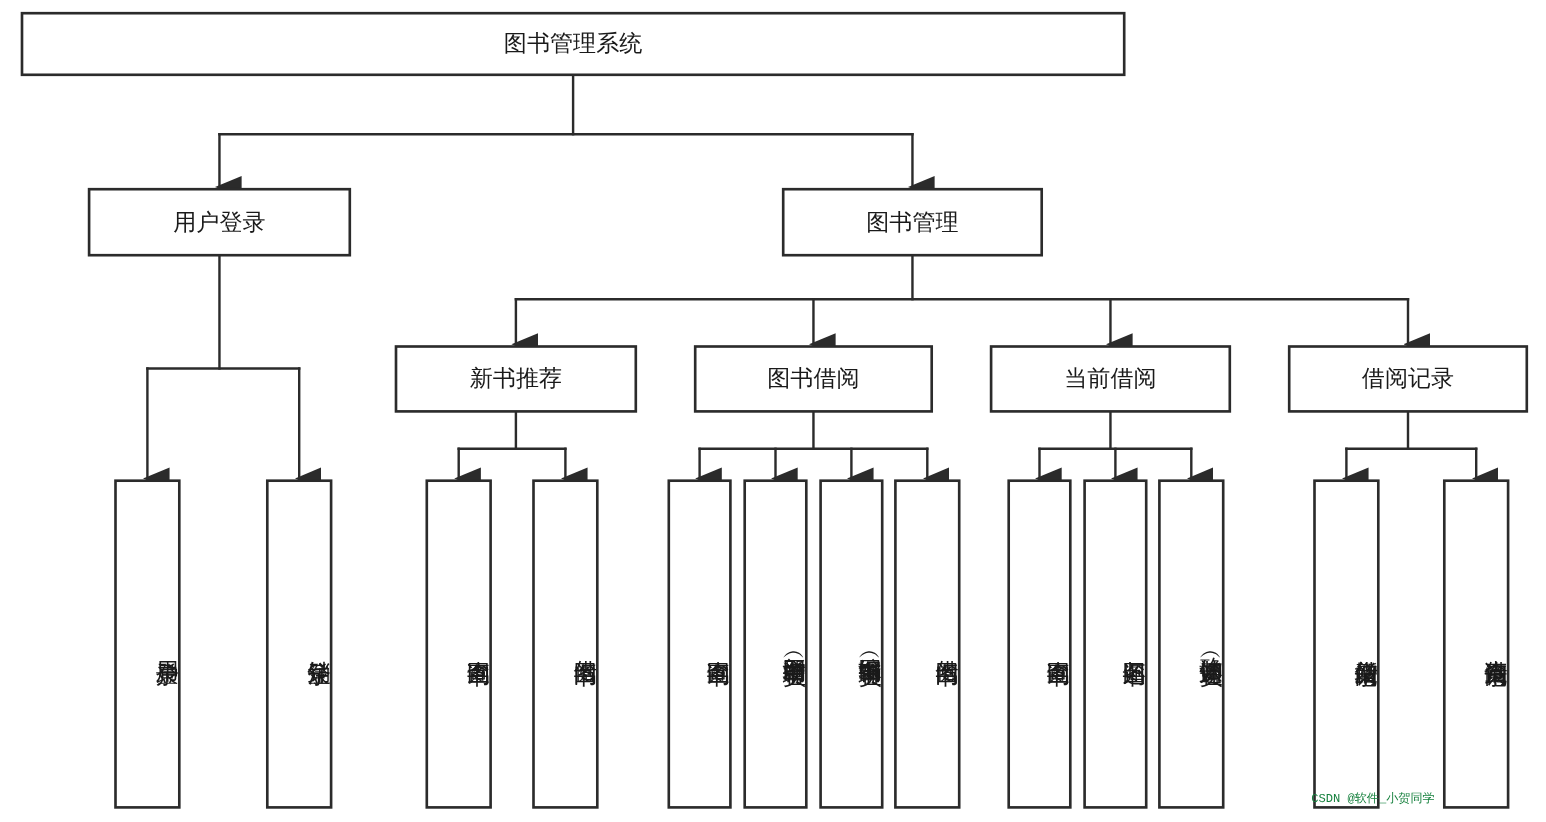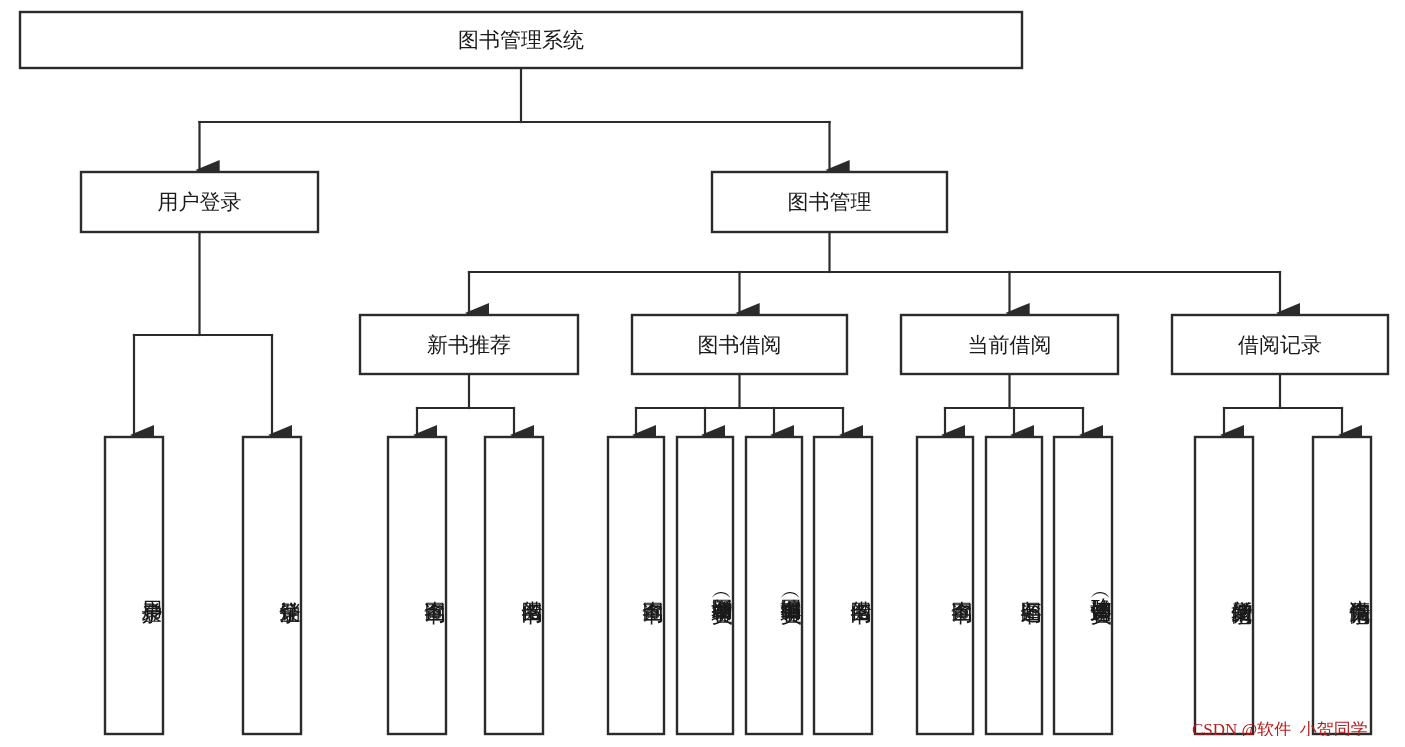--- a/index.html
+++ b/index.html
@@ -54,23 +54,23 @@
     font-family: "DejaVu Sans", "Liberation Sans", sans-serif;
     display: flex;
     align-items: flex-start;
     justify-content: center;
     letter-spacing: 1px;
     white-space: nowrap;
     pointer-events: none;
   }
   .watermark {
     position: absolute;
-    font-size: 17px;
-    color: #b91c1c;
-    font-family: Liberation Serif, serif;
+    font-size: 11px;
+    color: #15803d;
+    font-family: Liberation Mono, monospace;
     white-space: nowrap;
   }
 </style>
 </head>
 <body>
 
 <div id="stage">
 
   <svg id="diagram" viewBox="0 0 1405 747">
     <defs>

